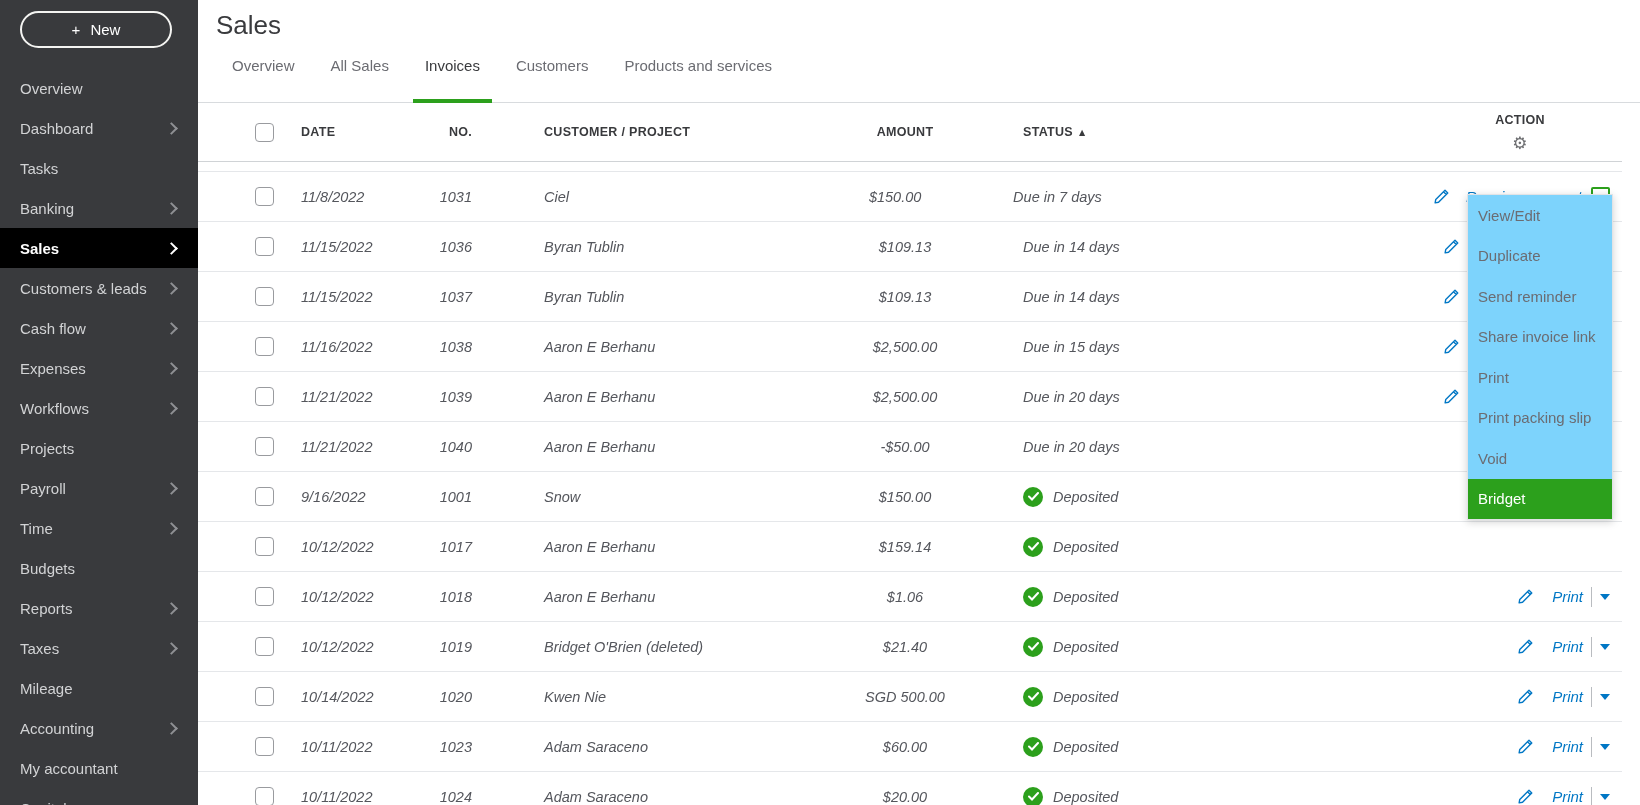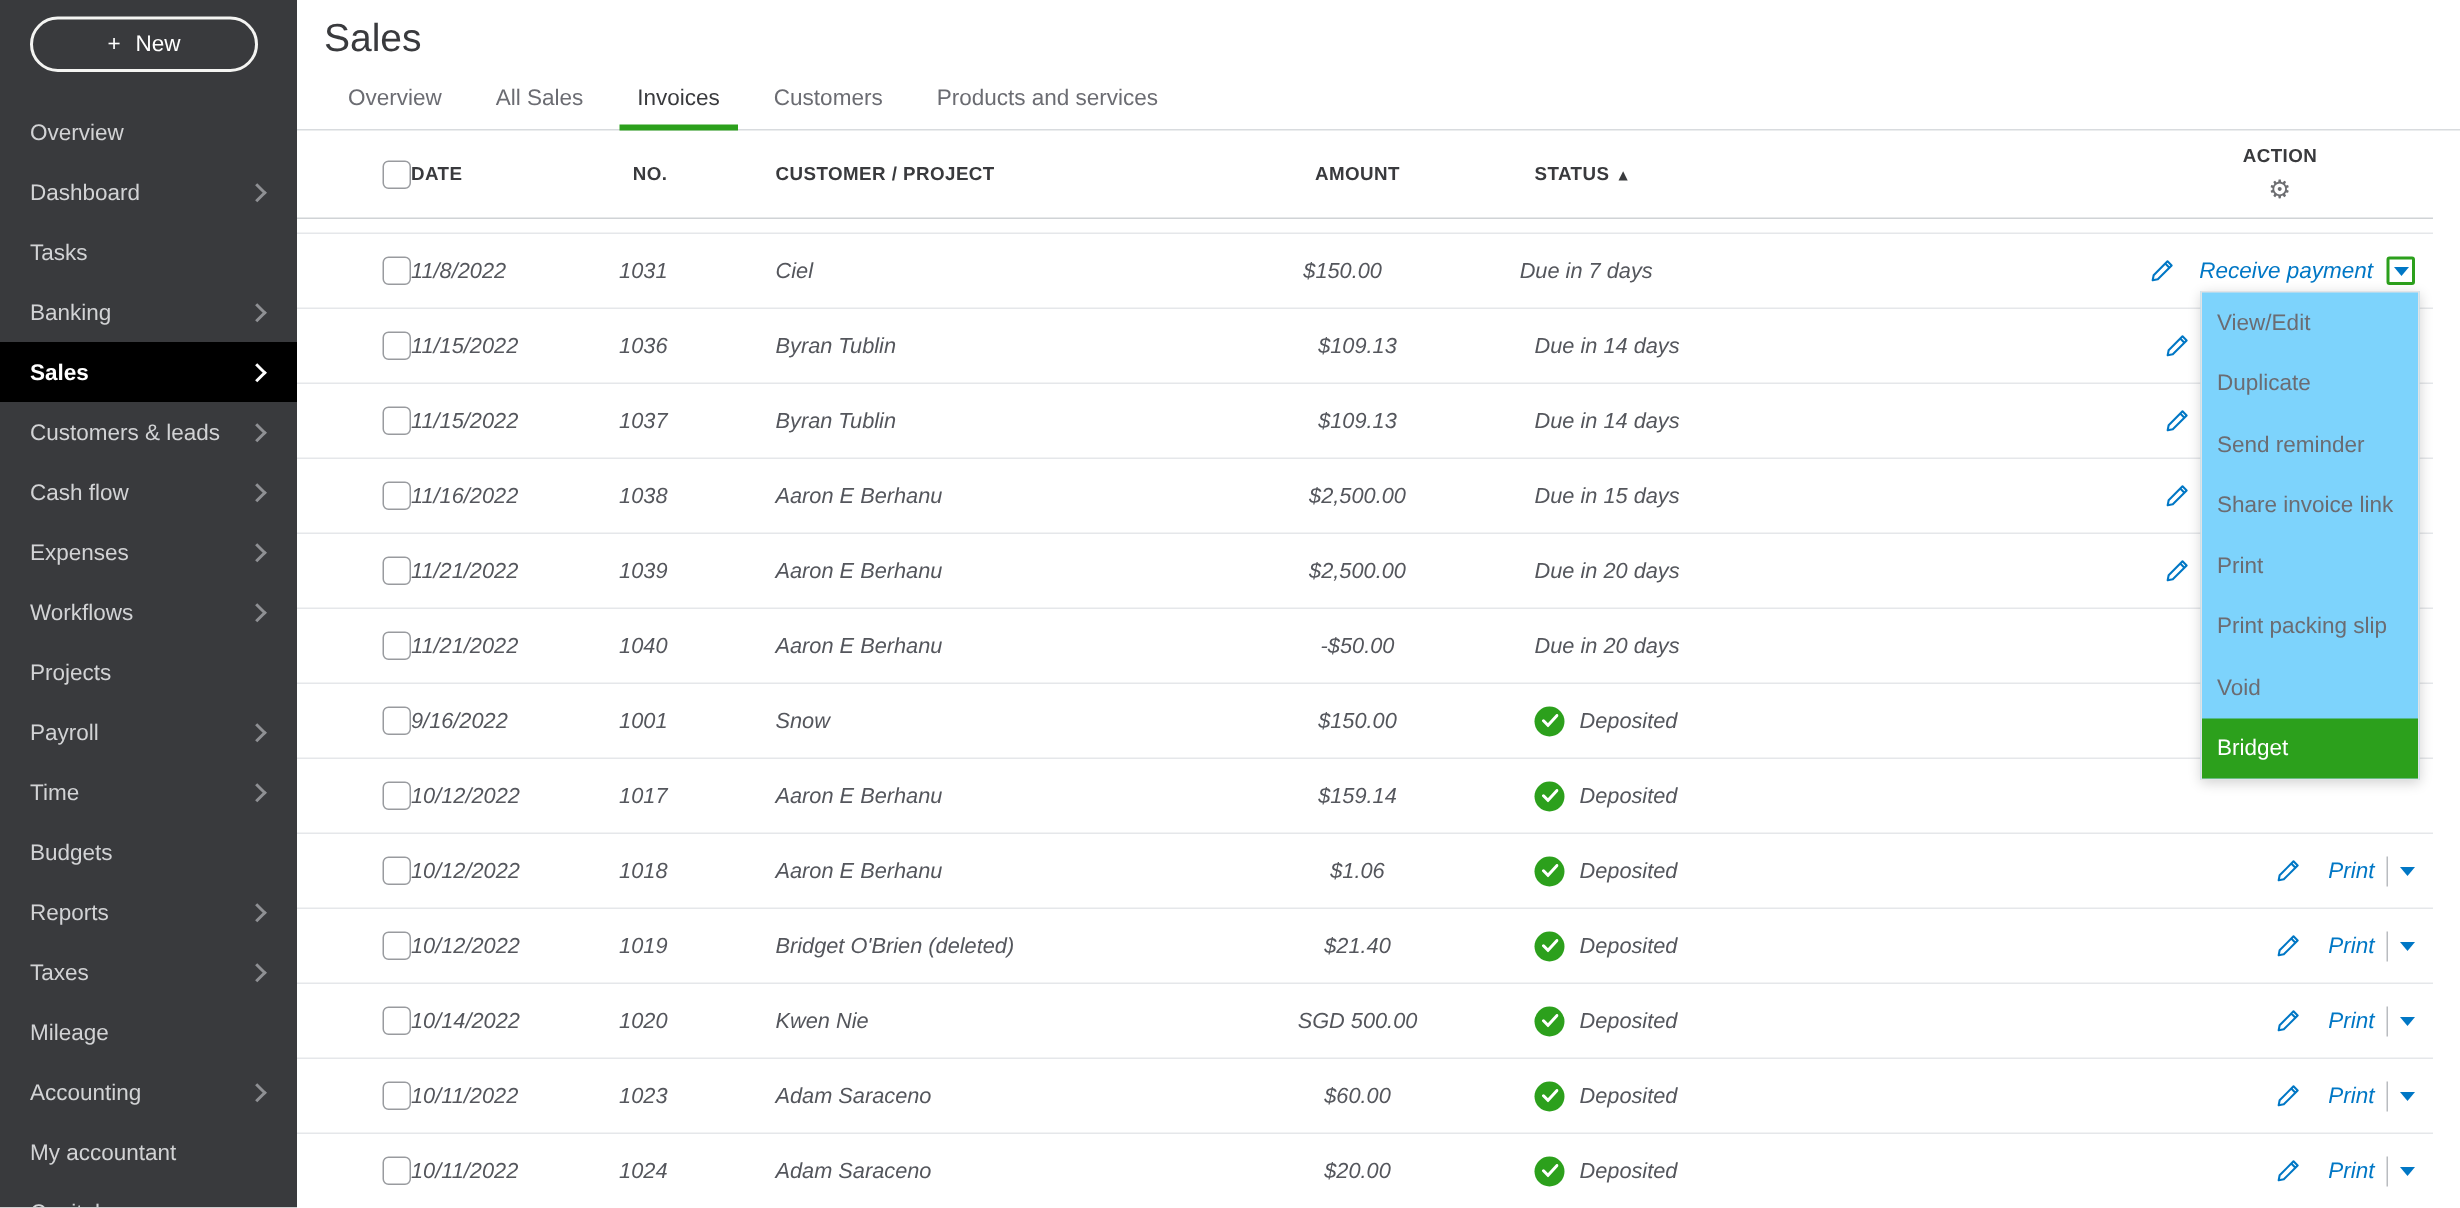--- a/index.html
+++ b/index.html
@@ -28,36 +28,36 @@
     transform:rotate(45deg);flex:0 0 auto;
   }
   .side-item.active{background:#000;color:#fff;font-weight:bold;}
   .side-item.active .chev{border-color:#fff;}
 
   
   .main{flex:1;position:relative;min-width:0;}
   .title{font-size:26px;color:#393a3d;font-weight:500;margin:10px 0 0 18px;}
   .tabbar{display:flex;margin-top:16px;padding-left:22px;border-bottom:1px solid #d8dbde;}
   .tab{padding:0 12px 12px;margin-right:12px;font-size:15px;color:#6b6c72;cursor:pointer;white-space:nowrap;}
-  .tab.active{color:#393a3d;border-bottom:4px solid #2ca01c;margin-bottom:-1px;padding-bottom:9px;}
+  .tab.active{color:#393a3d;border-bottom:4px solid #2ca01c;margin-bottom:-1px;padding-bottom:25px;}
 
   
   .table{margin-right:18px;}
   .thead{
     display:flex;align-items:center;height:58px;padding-right:12px;
     border-bottom:1px solid #d0d3d6;font-weight:bold;font-size:12.5px;
     color:#393a3d;letter-spacing:.3px;
   }
   .strip{height:9px;border-bottom:1px solid #e5e7ea;}
   .trow{
     display:flex;align-items:center;height:50px;box-sizing:border-box;
     border-bottom:1px solid #e5e7ea;padding-right:12px;font-size:14.5px;font-style:italic;
   }
   .c-check{flex:0 0 19px;margin-left:57px;}
-  .c-date{flex:0 0 115px;}
+  .c-date{flex:0 0 115px;margin-left:27px;}
   .c-no{flex:0 0 56px;text-align:right;}
   .c-cust{flex:1 1 auto;margin-left:72px;min-width:0;white-space:nowrap;}
   .c-amt{flex:0 0 190px;text-align:center;}
   .c-status{flex:0 0 430px;box-sizing:border-box;padding-left:23px;display:flex;align-items:center;}
   .c-action{flex:0 0 180px;display:flex;align-items:center;box-sizing:border-box;}
   .h-action{justify-content:flex-end;gap:8px;flex-direction:column;}
   .cb{display:block;width:19px;height:19px;border:1px solid #999b9f;border-radius:4px;background:#fff;box-sizing:border-box;cursor:pointer;}
   .sort{font-family:"DejaVu Sans",sans-serif;font-size:8px;margin-left:6px;color:#393a3d;}
   .gear{font-family:"DejaVu Sans",sans-serif;font-size:17px;color:#6d6e71;cursor:pointer;line-height:1;}
   .chk{

